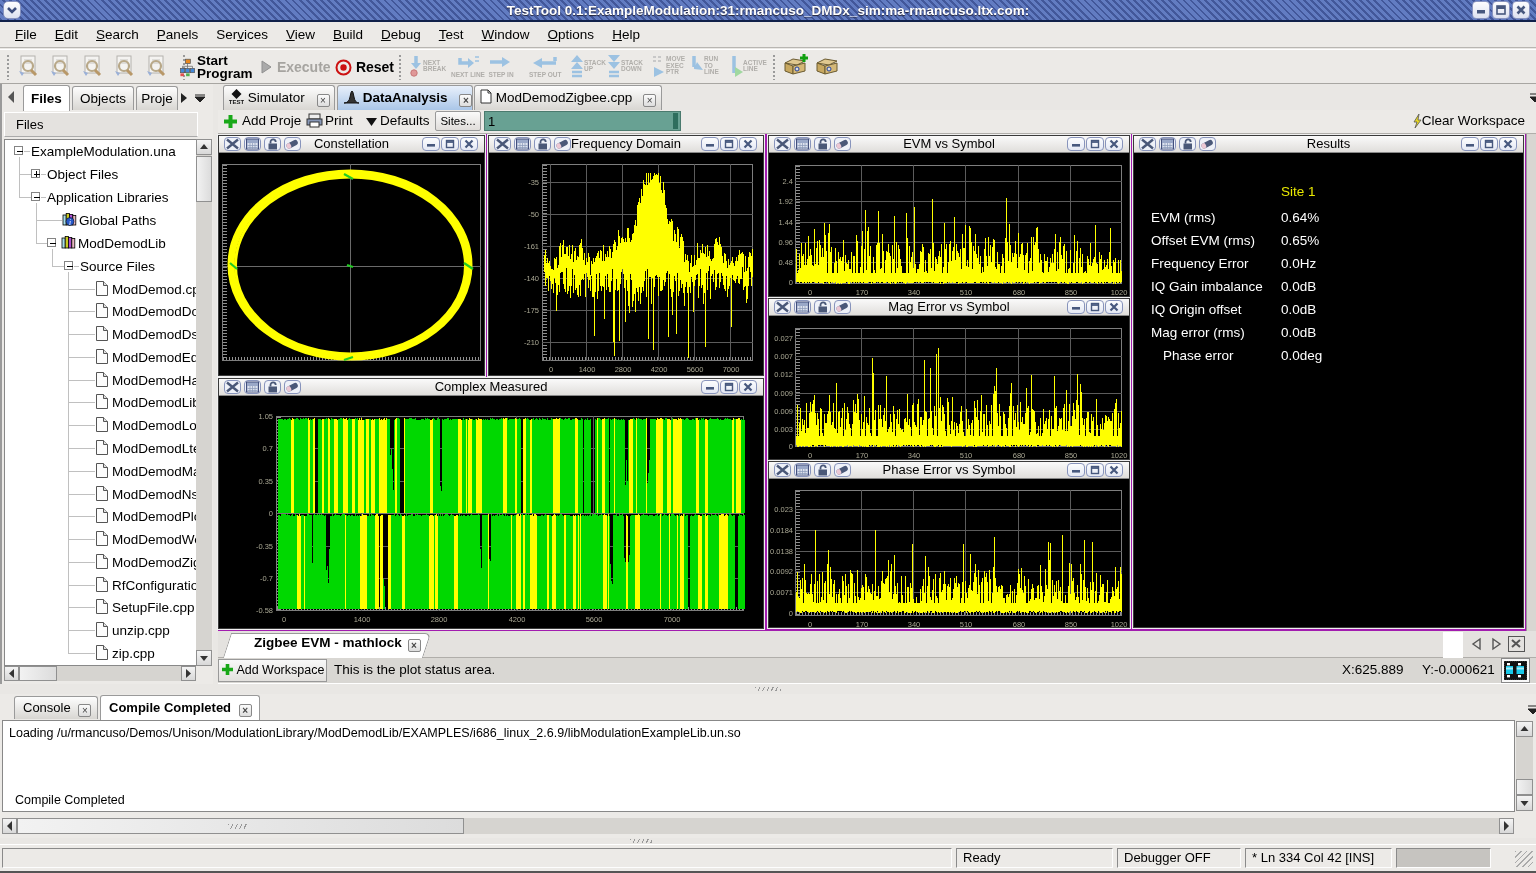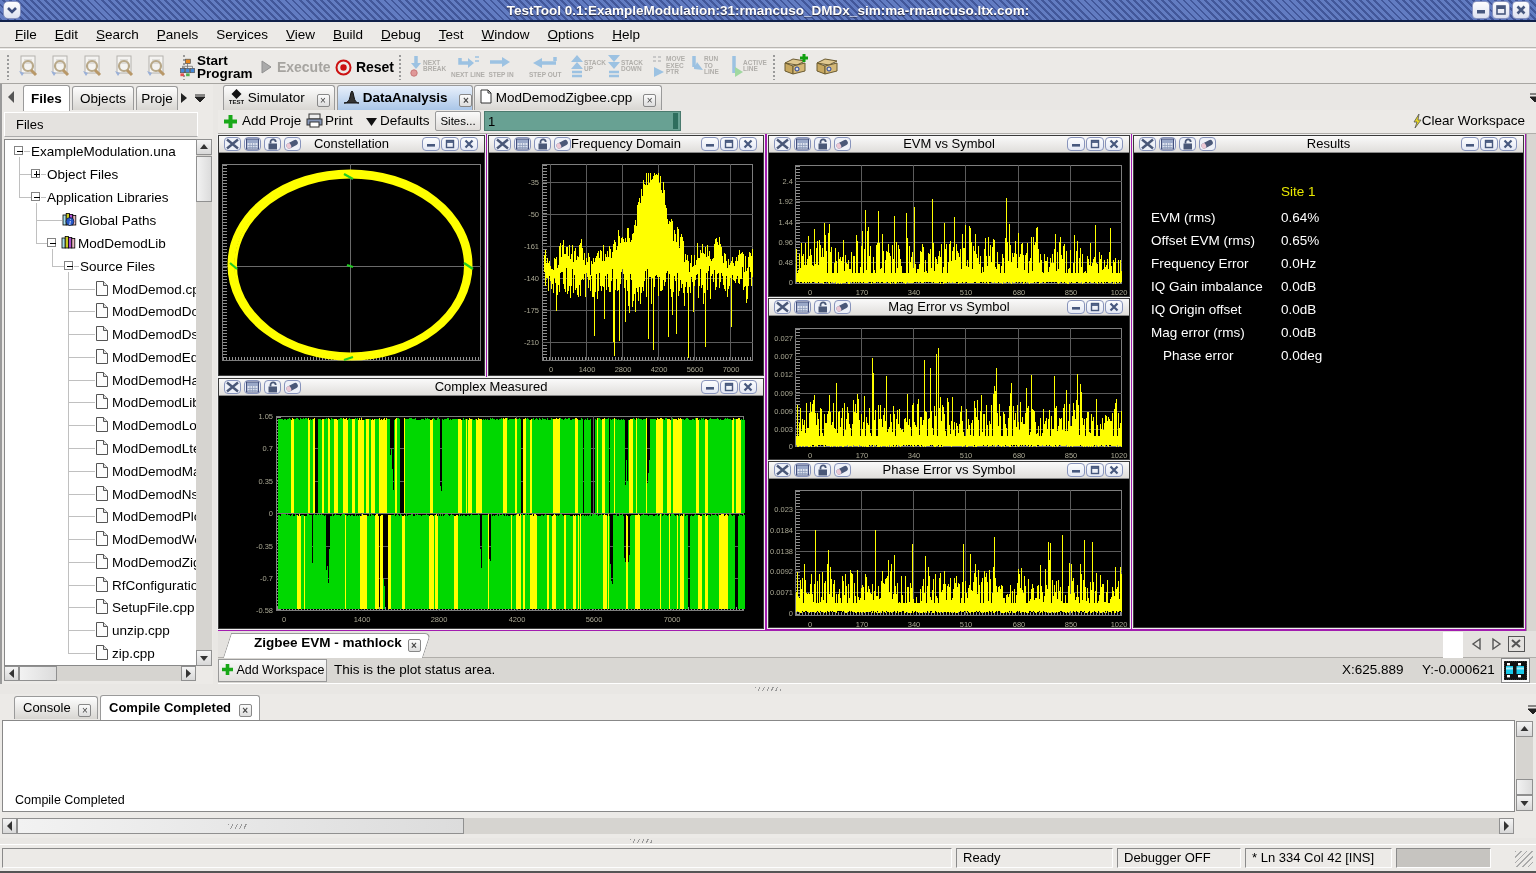--- a/index.html
+++ b/index.html
@@ -1082,20 +1082,21 @@
   </div>
 <div class="abs" id="consolep">
     <div class="tab" style="left:14px;top:2px;width:84px;height:23px;line-height:22px;text-align:left;padding-left:8px">Console <span class="closebox" style="margin-left:4px">×</span></div>
     <div class="tab tabsel" style="left:100px;top:1px;width:160px;height:25px;line-height:23px;font-weight:bold;text-align:left;padding-left:8px">Compile Completed <span class="closebox" style="margin-left:4px">×</span></div>
     <div class="abs" style="right:10px;top:10px">
       <svg width="14" height="12">
         <path d="M2 2h10M2 5l5 5 5-5z" stroke="#222" fill="#222"></path>
       </svg>
     </div>
     <div class="abs" id="constext">
+      <div class="abs" style="left:6px;top:5px">Loading /u/rmancuso/Demos/Unison/ModulationLibrary/ModDemodLib/EXAMPLES/i686_linux_2.6.9/libModulationExampleLib.un.so</div>
       <div class="abs" style="left:12px;top:72px">Compile Completed</div>
     </div>
     <div class="vsb" style="left:1516px;top:27px;width:17px;height:90px"></div>
     <div class="sbtn" style="left:1516px;top:27px;width:17px;height:16px">
       <svg width="15" height="14">
         <path d="M7.5 4l4 5h-8z" fill="#333"></path>
       </svg>
     </div>
     <div class="sthumb" style="left:1516px;top:85px;width:17px;height:16px"></div>
     <div class="sbtn" style="left:1516px;top:101px;width:17px;height:16px">

